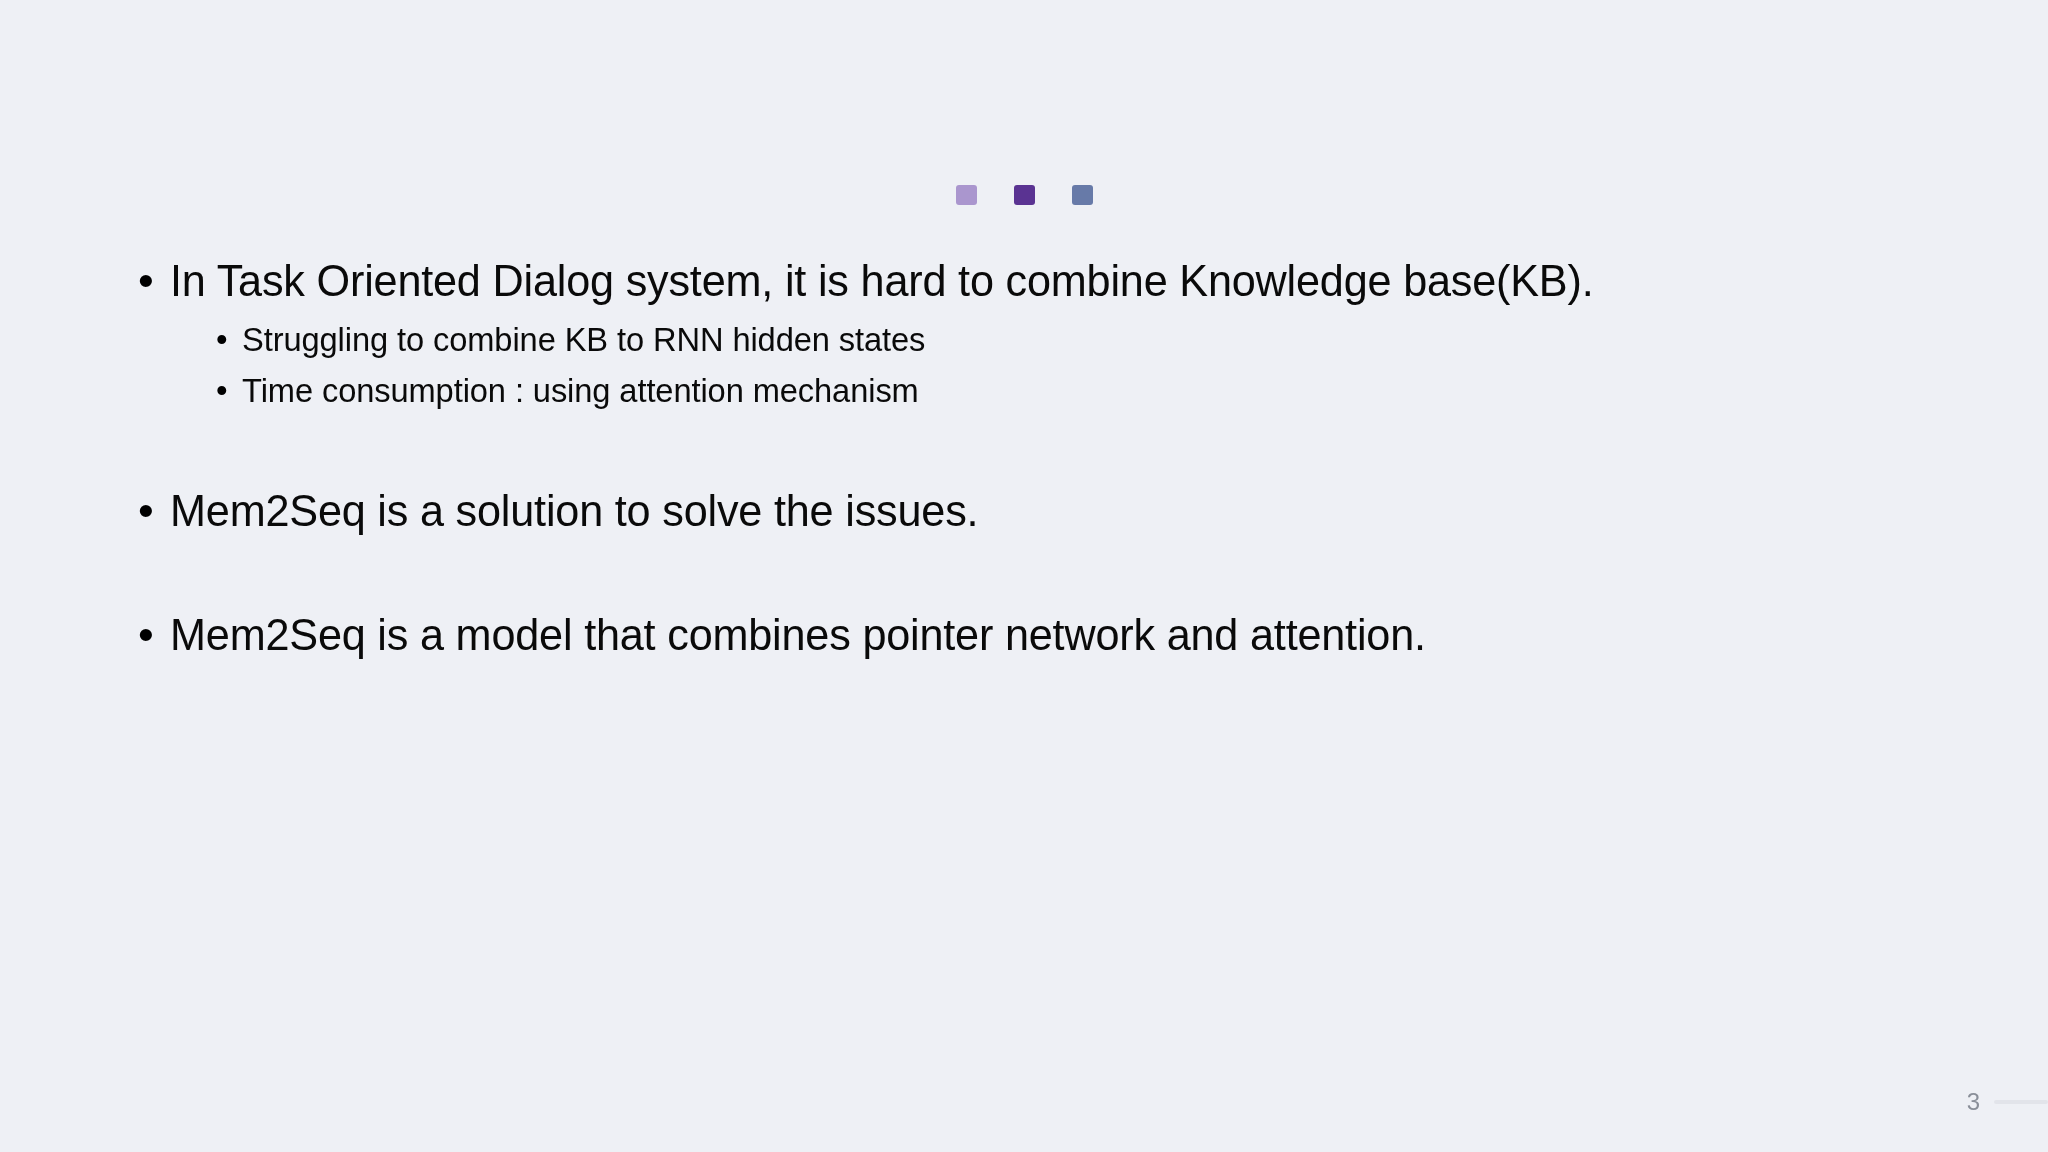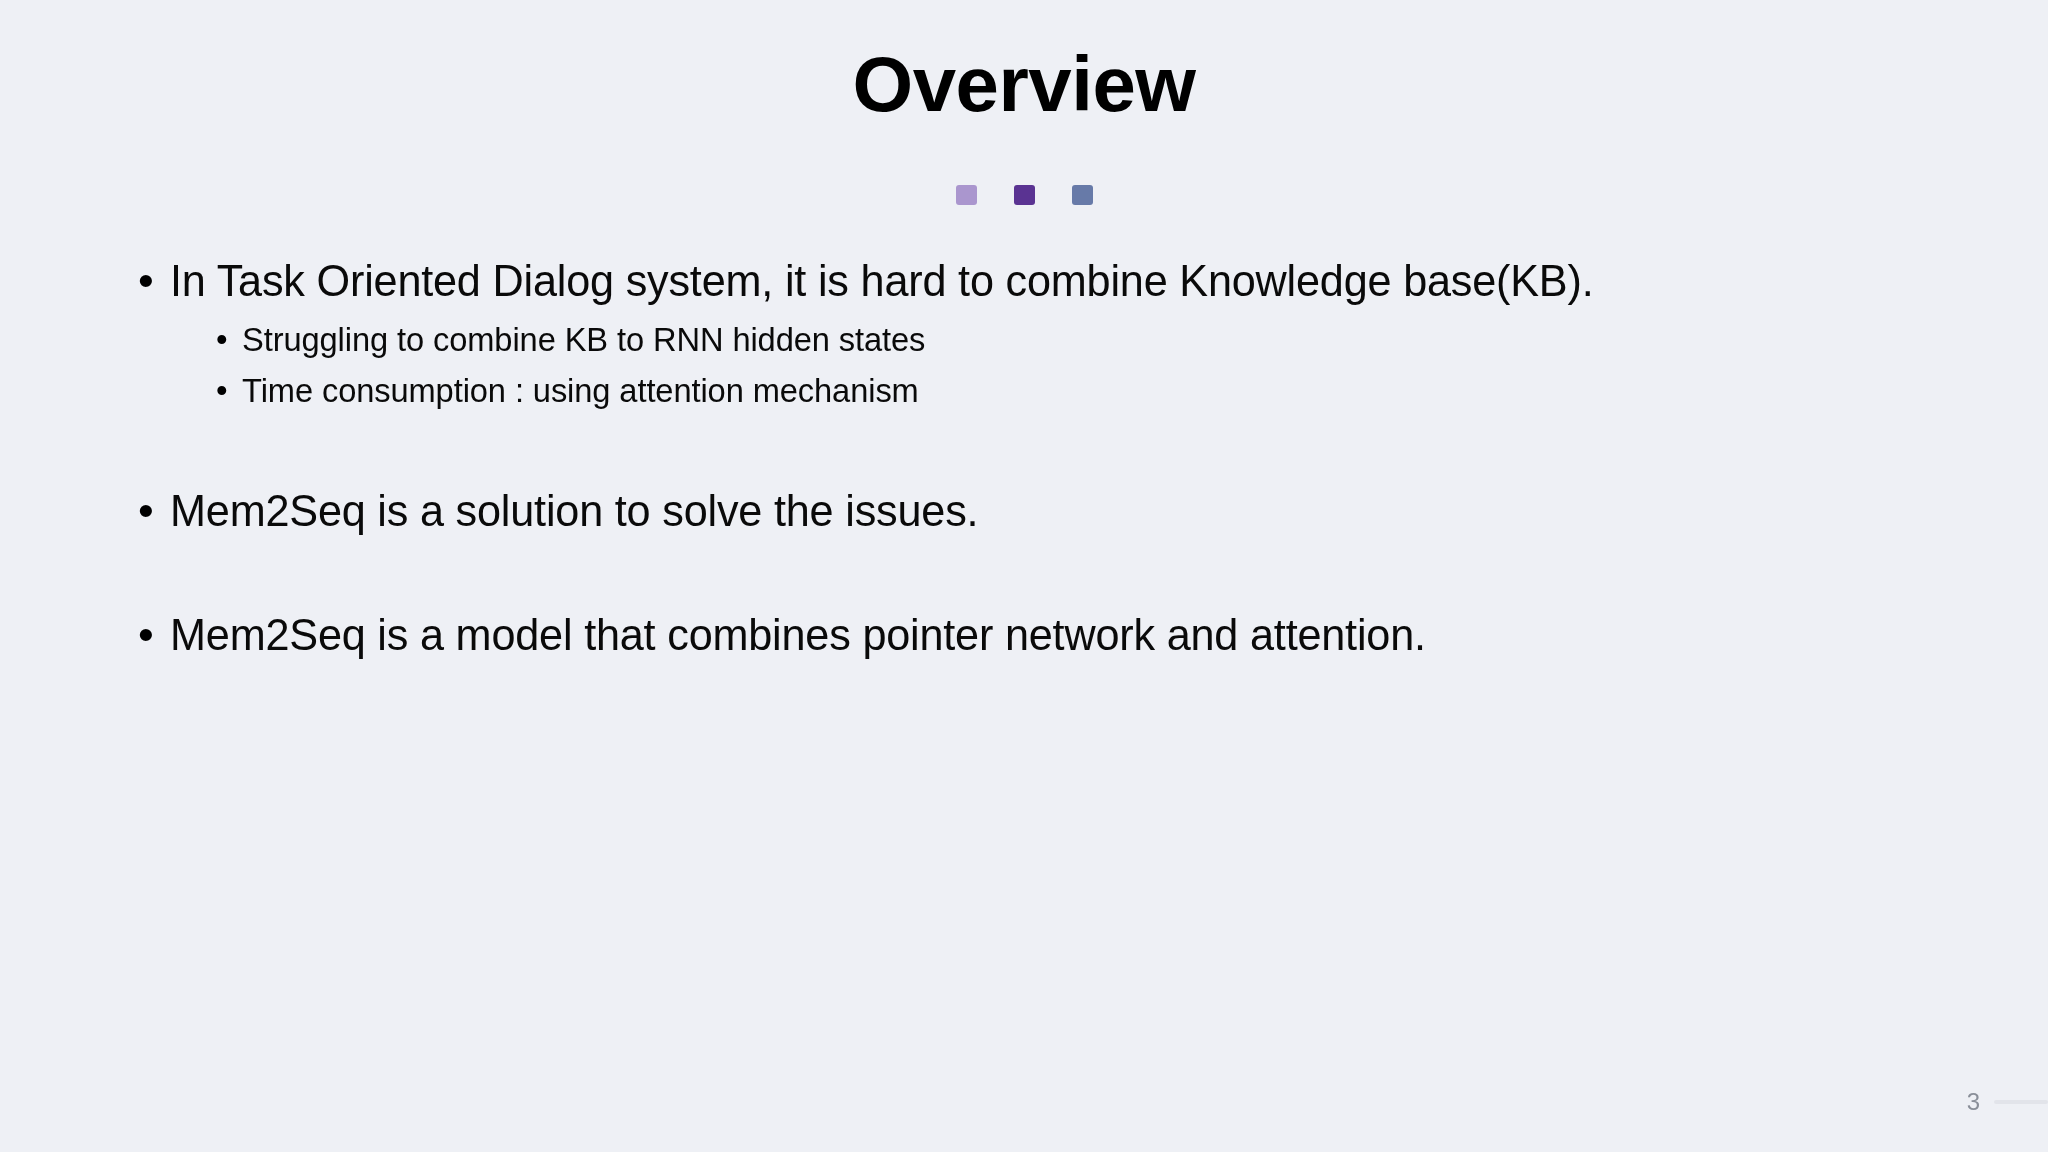--- a/index.html
+++ b/index.html
@@ -131,21 +131,20 @@
     height: 4px;
     background: #e2e4ea;
     border-radius: 2px;
   }
 </style>
 </head>
 <body>
 
 <div class="slide" style="background: rgb(238, 240, 245);">
 
-  <div class="title">Overview</div>
 
   <div class="deco">
     <div class="deco-sq" id="sq0" style="background: rgb(170, 150, 206);"></div>
     <div class="deco-sq" id="sq1" style="background: rgb(90, 51, 146);"></div>
     <div class="deco-sq" id="sq2" style="background: rgb(103, 122, 168);"></div>
   </div>
 
   <div class="body">
 
     <div class="bullet-row lvl1">

